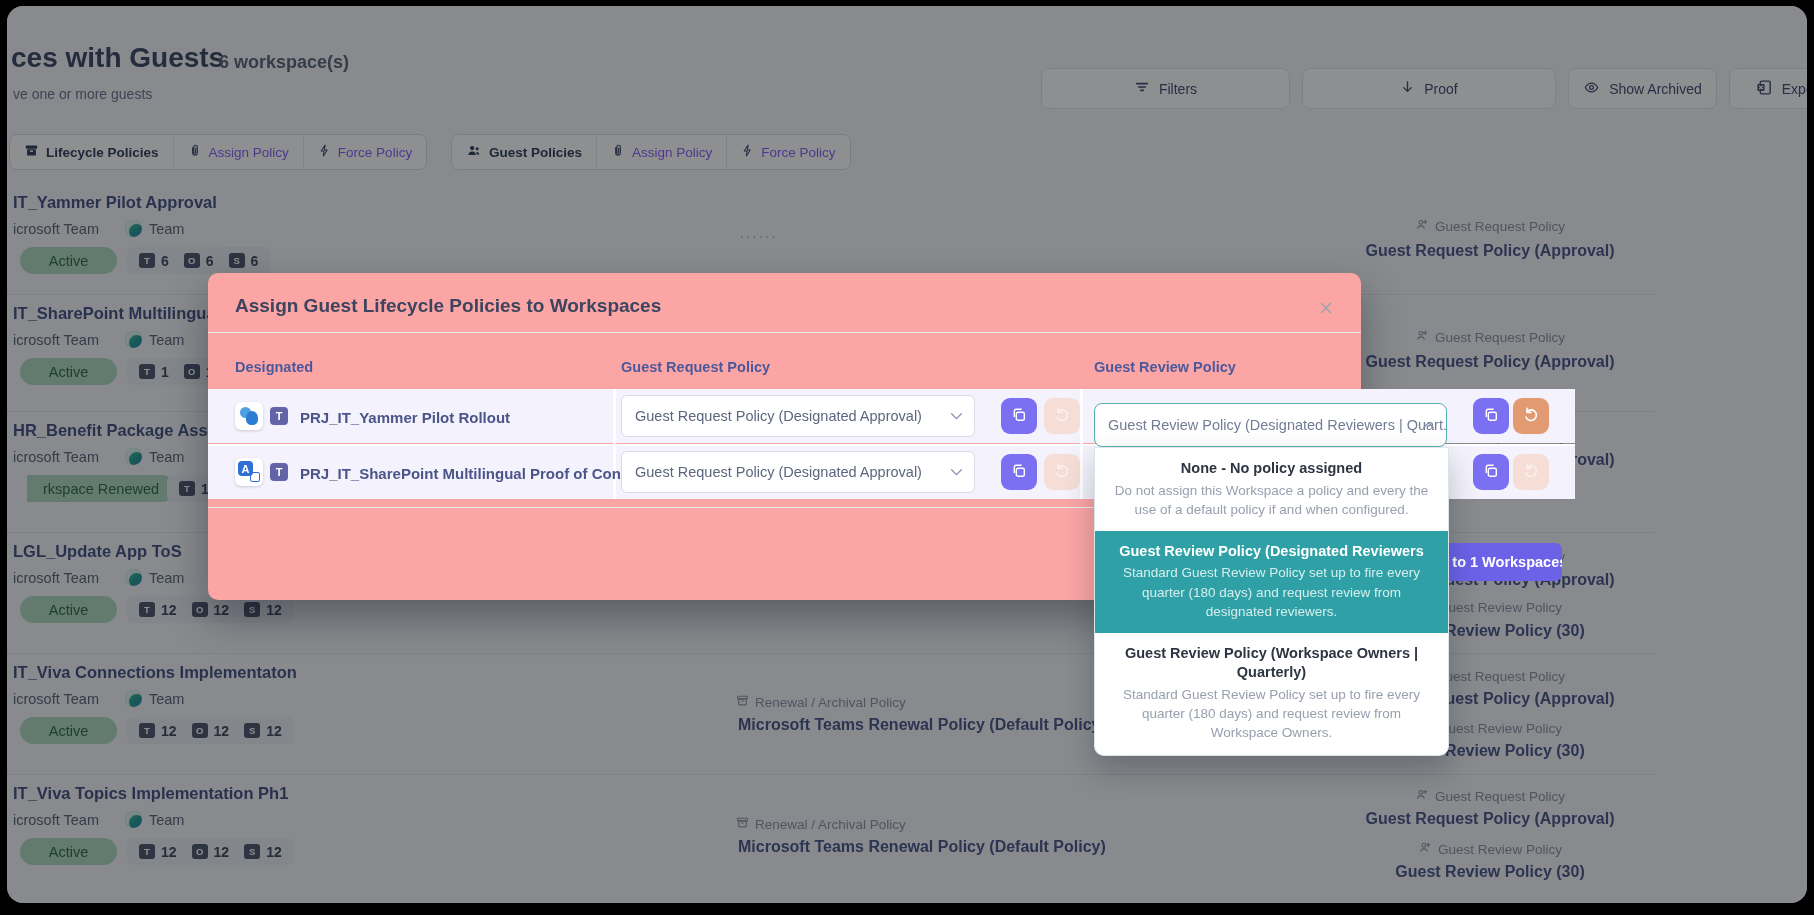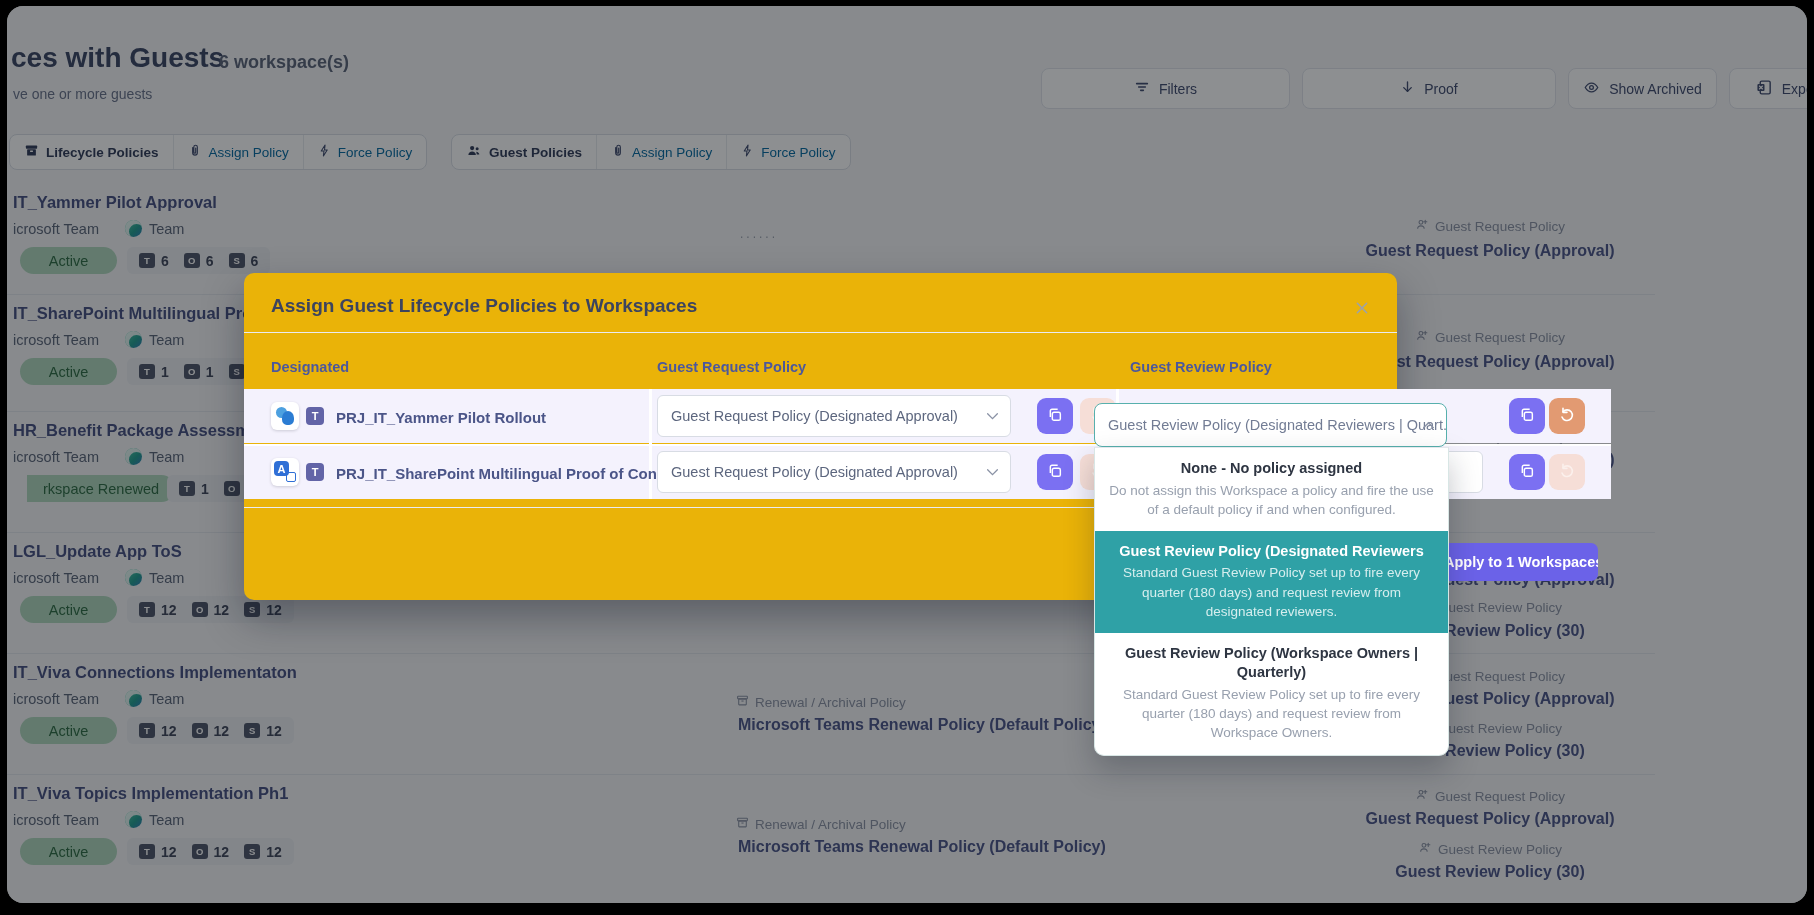--- a/index.html
+++ b/index.html
@@ -22,21 +22,21 @@
     box-sizing:border-box;cursor:pointer;}
   .tbtn svg{flex:0 0 auto;}
   .b-filters{left:1034px;width:249px;}
   .b-guests{left:1295px;width:254px;}
   .b-arch{left:1561px;width:149px;}
   .b-exp{left:1722px;width:120px;}
 
   .tgroup{top:128px;height:34px;background:#fff;border:1px solid #d9dde4;border-radius:8px;
     display:flex;align-items:stretch;overflow:hidden;}
   .tg1{left:2px;} .tg2{left:444px;}
-  .titem{display:flex;align-items:center;gap:7px;padding:0 14px;font-size:13.5px;color:#0369a1;
+  .titem{display:flex;align-items:center;gap:7px;padding:0 14px;font-size:13.5px;color:#8b5cf6;
     border-right:1px solid #e7eaef;cursor:pointer;white-space:nowrap;}
   .titem:last-child{border-right:none;}
   .titem.primary{font-weight:700;color:#2f3a57;}
 
   .ws-row{left:0;width:1660px;height:118px;}
   .ws-title{left:6px;top:0;font-size:16.5px;font-weight:700;color:#454f80;white-space:nowrap;cursor:pointer;}
   .ws-meta{left:6px;top:27px;font-size:14.5px;color:#5a6478;display:flex;align-items:center;gap:26px;white-space:nowrap;}
   .chip{display:flex;align-items:center;gap:7px;}
   .chip-ic{width:17px;height:17px;border-radius:50%;
     background:linear-gradient(135deg,#49c6a4 10%,#1f9d8f 60%,#2e7dba 100%);
@@ -56,22 +56,22 @@
   .pol-label{font-size:13.5px;color:#8b92a4;display:flex;align-items:center;gap:6px;white-space:nowrap;}
   .pol-value{font-size:16px;font-weight:600;color:#4a5488;white-space:nowrap;}
   .rcol{left:1333px;width:300px;text-align:center;}
   .rcol .pol-label{justify-content:center;}
   .sep{left:0;width:1648px;height:1px;background:#e3e6ec;}
 
   
   .overlay{position:absolute;inset:0;background:rgba(13,16,22,0.47);z-index:2;}
 
   
-  .modal{position:absolute;left:201px;top:267px;width:1153px;height:327px;background:#eab308;
-    border-radius:10px;z-index:3;box-shadow:0 18px 40px rgba(10,15,30,.35);margin-left:36px;}
+  .modal{position:absolute;left:201px;top:267px;width:1153px;height:327px;background:#fca5a5;
+    border-radius:10px;z-index:3;box-shadow:0 18px 40px rgba(10,15,30,.35);}
   .m-title{left:27px;top:22px;font-size:19px;font-weight:600;color:#3c445f;}
   .m-close{right:22px;top:22px;width:26px;height:26px;display:grid;place-items:center;color:#9aa1b0;cursor:pointer;}
   .m-hdiv{left:0;top:59px;width:100%;height:1px;background:#eaecf1;}
   .m-col{top:86px;font-size:14.5px;font-weight:700;color:#4c589c;white-space:nowrap;}
   .m-strip{left:0;width:1367px;height:54px;background:#f4f2fd;}
   .m-gap{top:116px;width:3px;height:110px;background:#fff;}
   .m-row-divider{left:0;top:171px;width:1367px;height:2px;background:#fff;}
   .avatar{width:28px;height:28px;border-radius:6px;background:#fff;box-shadow:0 1px 3px rgba(20,25,40,.18);
     position:absolute;overflow:hidden;}
   .av-y::before{content:"";position:absolute;left:5px;top:5px;width:11px;height:11px;border-radius:50%;background:#4da0e0;}
@@ -578,21 +578,21 @@
 
   <div class="dd-trigger">
     <span>Guest Review Policy (Designated Reviewers | Quart...</span>
     <span class="chev"><svg width="13" height="9" viewBox="0 0 24 16" fill="none" stroke="#8b93a6" stroke-width="2.4" stroke-linecap="round">
           <polyline points="3,12 12,3 21,12"></polyline>
         </svg></span>
   </div>
   <div class="dd-panel">
     <div class="opt">
       <div class="opt-title">None - No policy assigned</div>
-      <div class="opt-desc">Do not assign this Workspace a policy and fire the use of a default policy if and when configured.</div>
+      <div class="opt-desc">Do not assign this Workspace a policy and every the use of a default policy if and when configured.</div>
     </div>
     <div class="opt selected">
       <div class="opt-title">Guest Review Policy (Designated Reviewers</div>
       <div class="opt-desc">Standard Guest Review Policy set up to fire every quarter (180 days) and request review from designated reviewers.</div>
     </div>
     <div class="opt">
       <div class="opt-title">Guest Review Policy (Workspace Owners | Quarterly)</div>
       <div class="opt-desc">Standard Guest Review Policy set up to fire every quarter (180 days) and request review from Workspace Owners.</div>
     </div>
   </div>

